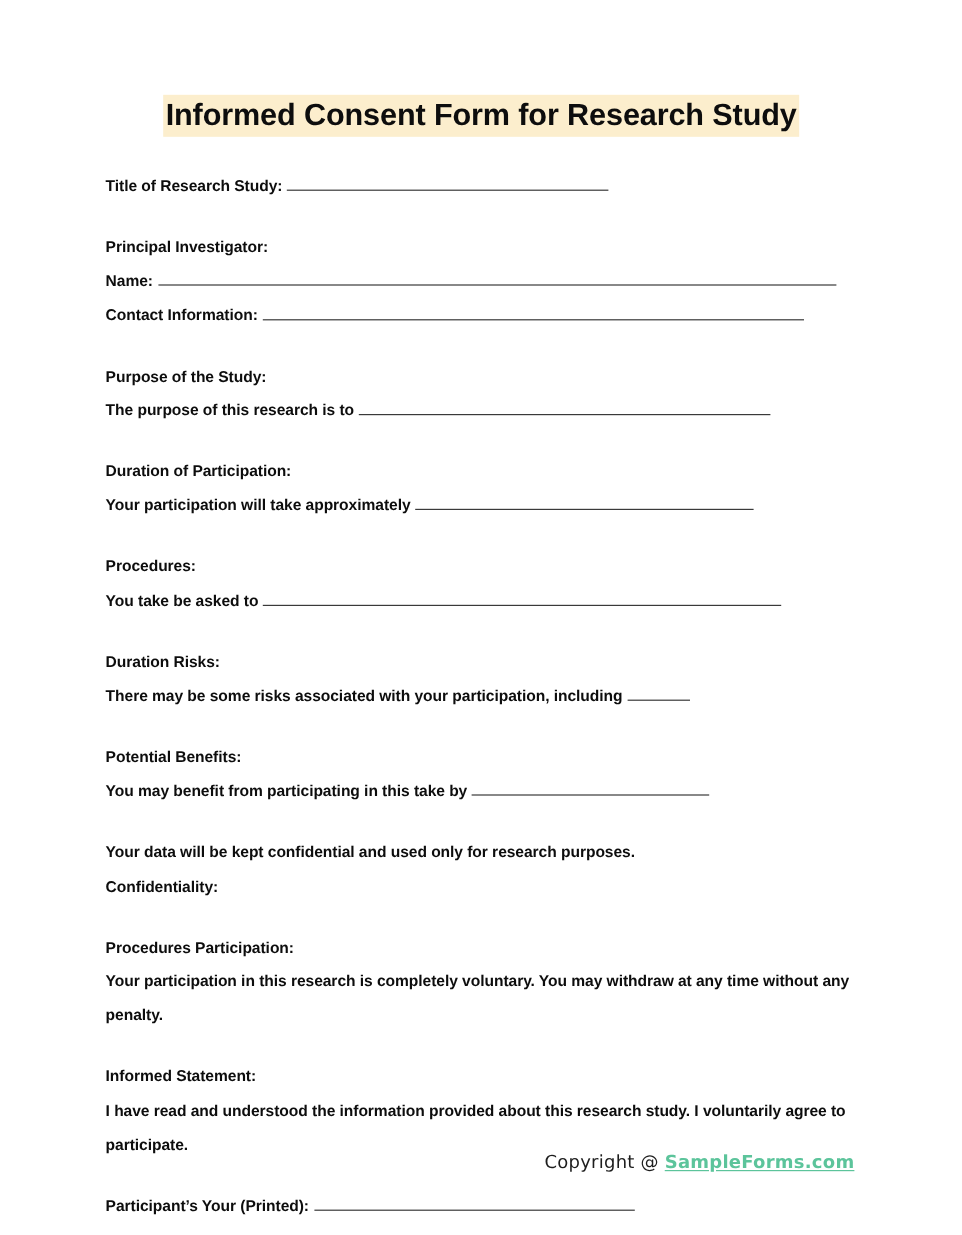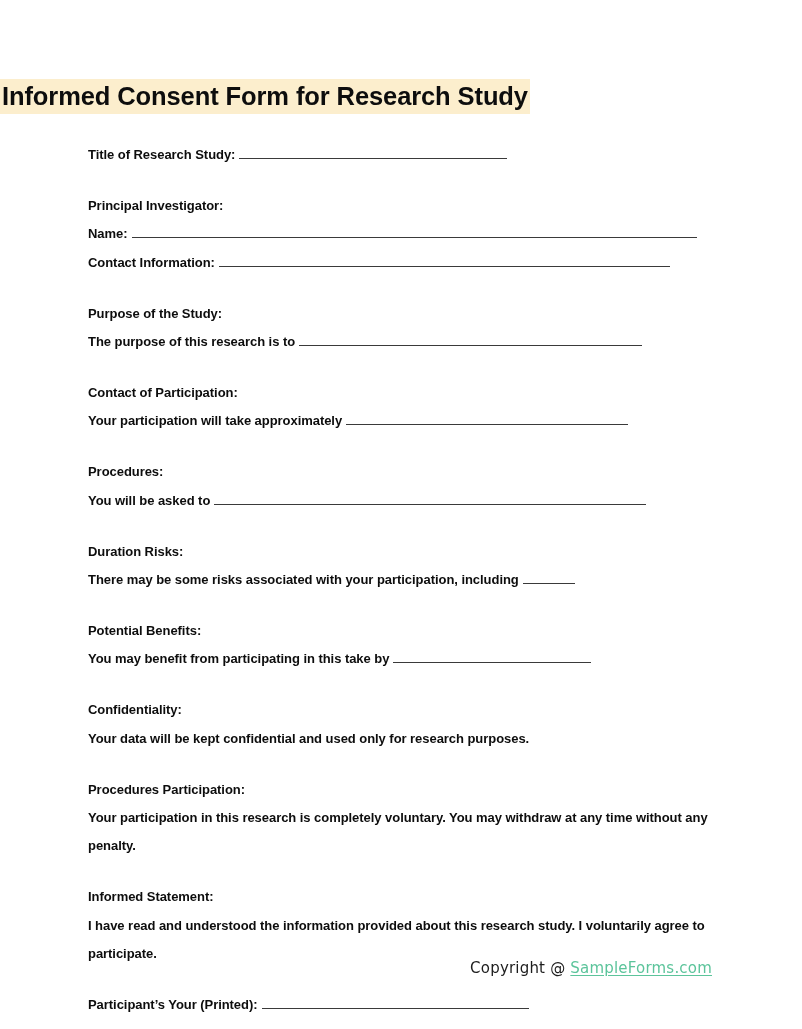--- a/index.html
+++ b/index.html
@@ -22,20 +22,21 @@
     inset: 0;
     background: #ffffff;
   }
 
   
   .doc-title-wrap {
     position: absolute;
     left: 0;
     right: 0;
     top: 78px;
+    text-align: center;
   }
   .doc-title {
     display: inline;
     font-size: 25.5px;
     font-weight: bold;
     line-height: 1.45;
     letter-spacing: -0.1px;
     background-color: #fceecd;
     padding: 3px 2px 4px 2px;
     box-decoration-break: clone;
@@ -95,21 +96,21 @@
     font-size: 15px;
     letter-spacing: 0.2px;
     color: #1d1d1d;
   }
   .footer .copy-text {
     font-weight: normal;
     margin-top: 48px;
   }
   .footer .brand-link {
     color: #5cc49b;
-    font-weight: normal;
+    font-weight: bold;
     text-decoration: underline;
     text-decoration-color: #5cc49b;
     text-underline-offset: 2px;
     cursor: pointer;
   }
 </style>
 </head>
 <body>
 
 <div class="page">
@@ -129,42 +130,42 @@
       <div class="line"><span>Name:</span><span class="fill w-name"></span></div>
       <div class="line"><span>Contact Information:</span><span class="fill w-contact"></span></div>
     </div>
 
     <div class="block">
       <div class="line"><span>Purpose of the Study:</span></div>
       <div class="line"><span>The purpose of this research is to</span><span class="fill w-purpose"></span></div>
     </div>
 
     <div class="block">
-      <div class="line"><span>Contact of Participation:</span></div>
+      <div class="line"><span>Duration of Participation:</span></div>
       <div class="line"><span>Your participation will take approximately</span><span class="fill w-duration"></span></div>
     </div>
 
     <div class="block">
       <div class="line"><span>Procedures:</span></div>
-      <div class="line"><span>You will be asked to</span><span class="fill w-asked"></span></div>
+      <div class="line"><span>You take be asked to</span><span class="fill w-asked"></span></div>
     </div>
 
     <div class="block">
       <div class="line"><span>Duration Risks:</span></div>
       <div class="line"><span>There may be some risks associated with your participation, including</span><span class="fill w-risks"></span></div>
     </div>
 
     <div class="block">
       <div class="line"><span>Potential Benefits:</span></div>
       <div class="line"><span>You may benefit from participating in this take by</span><span class="fill w-benefit"></span></div>
     </div>
 
     <div class="block">
+      <div class="line"><span>Your data will be kept confidential and used only for research purposes.</span></div>
       <div class="line"><span>Confidentiality:</span></div>
-      <div class="line"><span>Your data will be kept confidential and used only for research purposes.</span></div>
     </div>
 
     <div class="block">
       <div class="line"><span>Procedures Participation:</span></div>
       <div class="line wrap"><span>Your participation in this research is completely voluntary. You may withdraw at any time without any penalty.</span></div>
     </div>
 
     <div class="block">
       <div class="line"><span>Informed Statement:</span></div>
       <div class="line wrap"><span>I have read and understood the information provided about this research study. I voluntarily agree to participate.</span></div>

